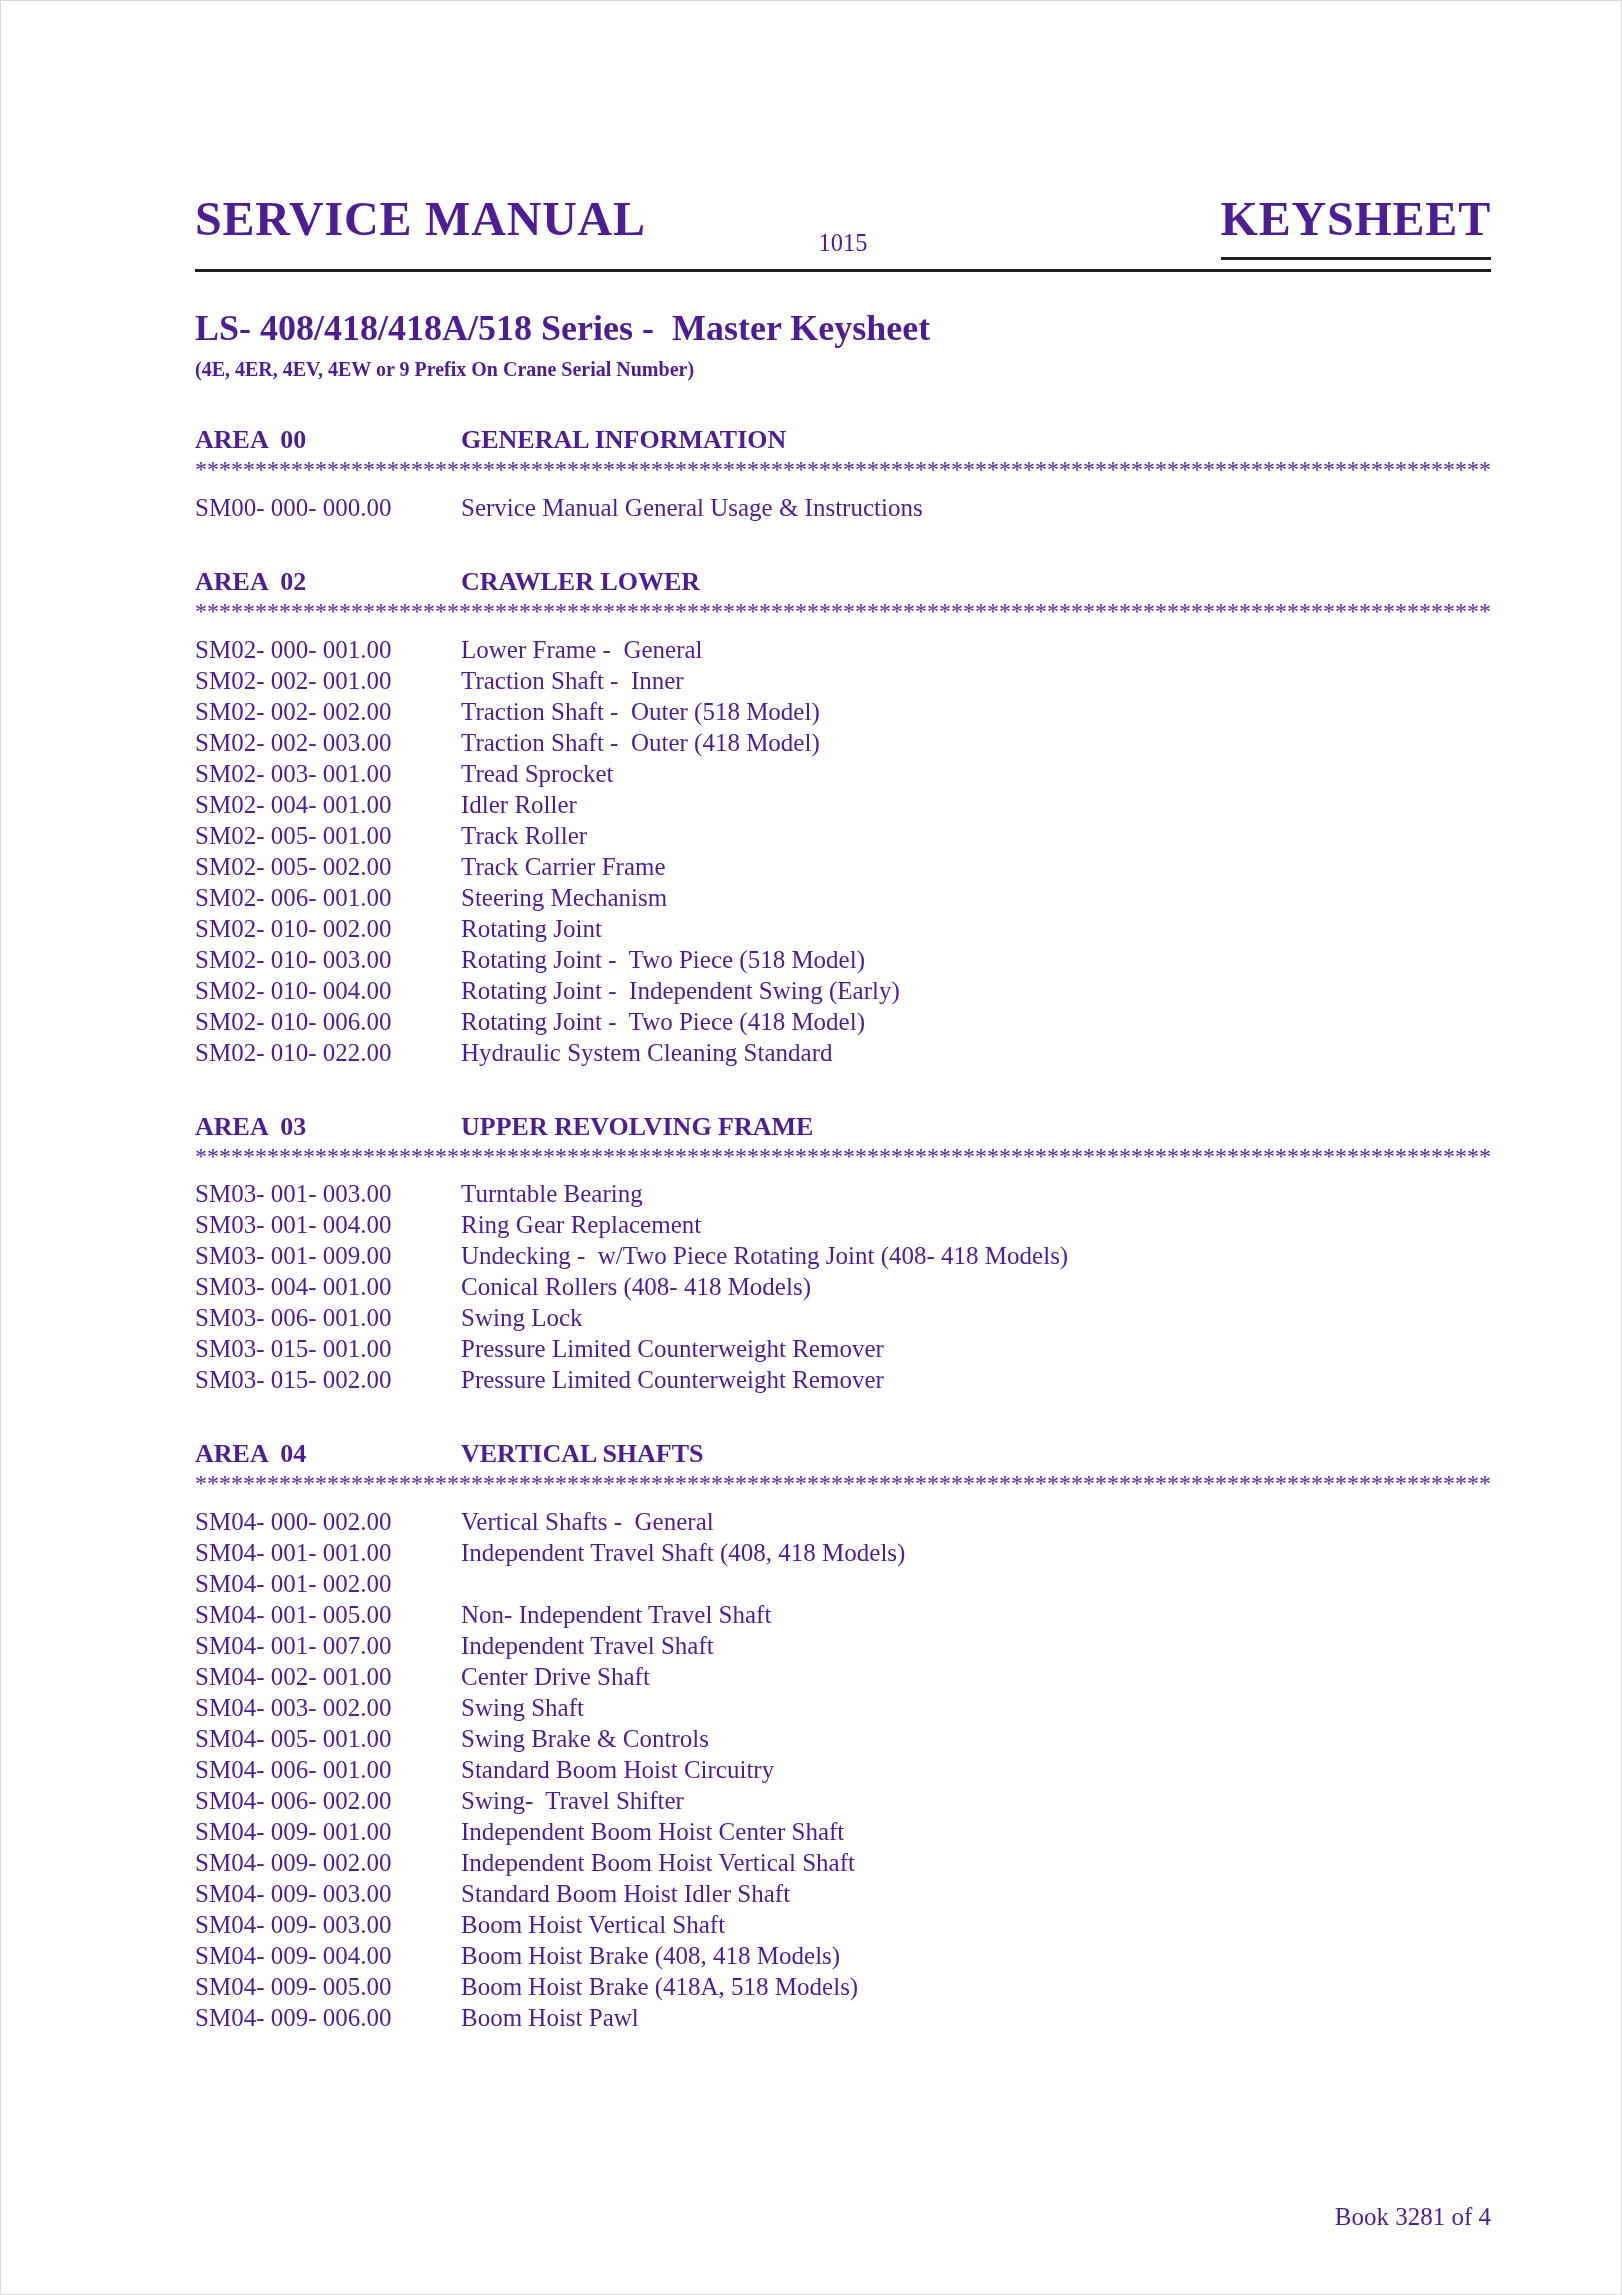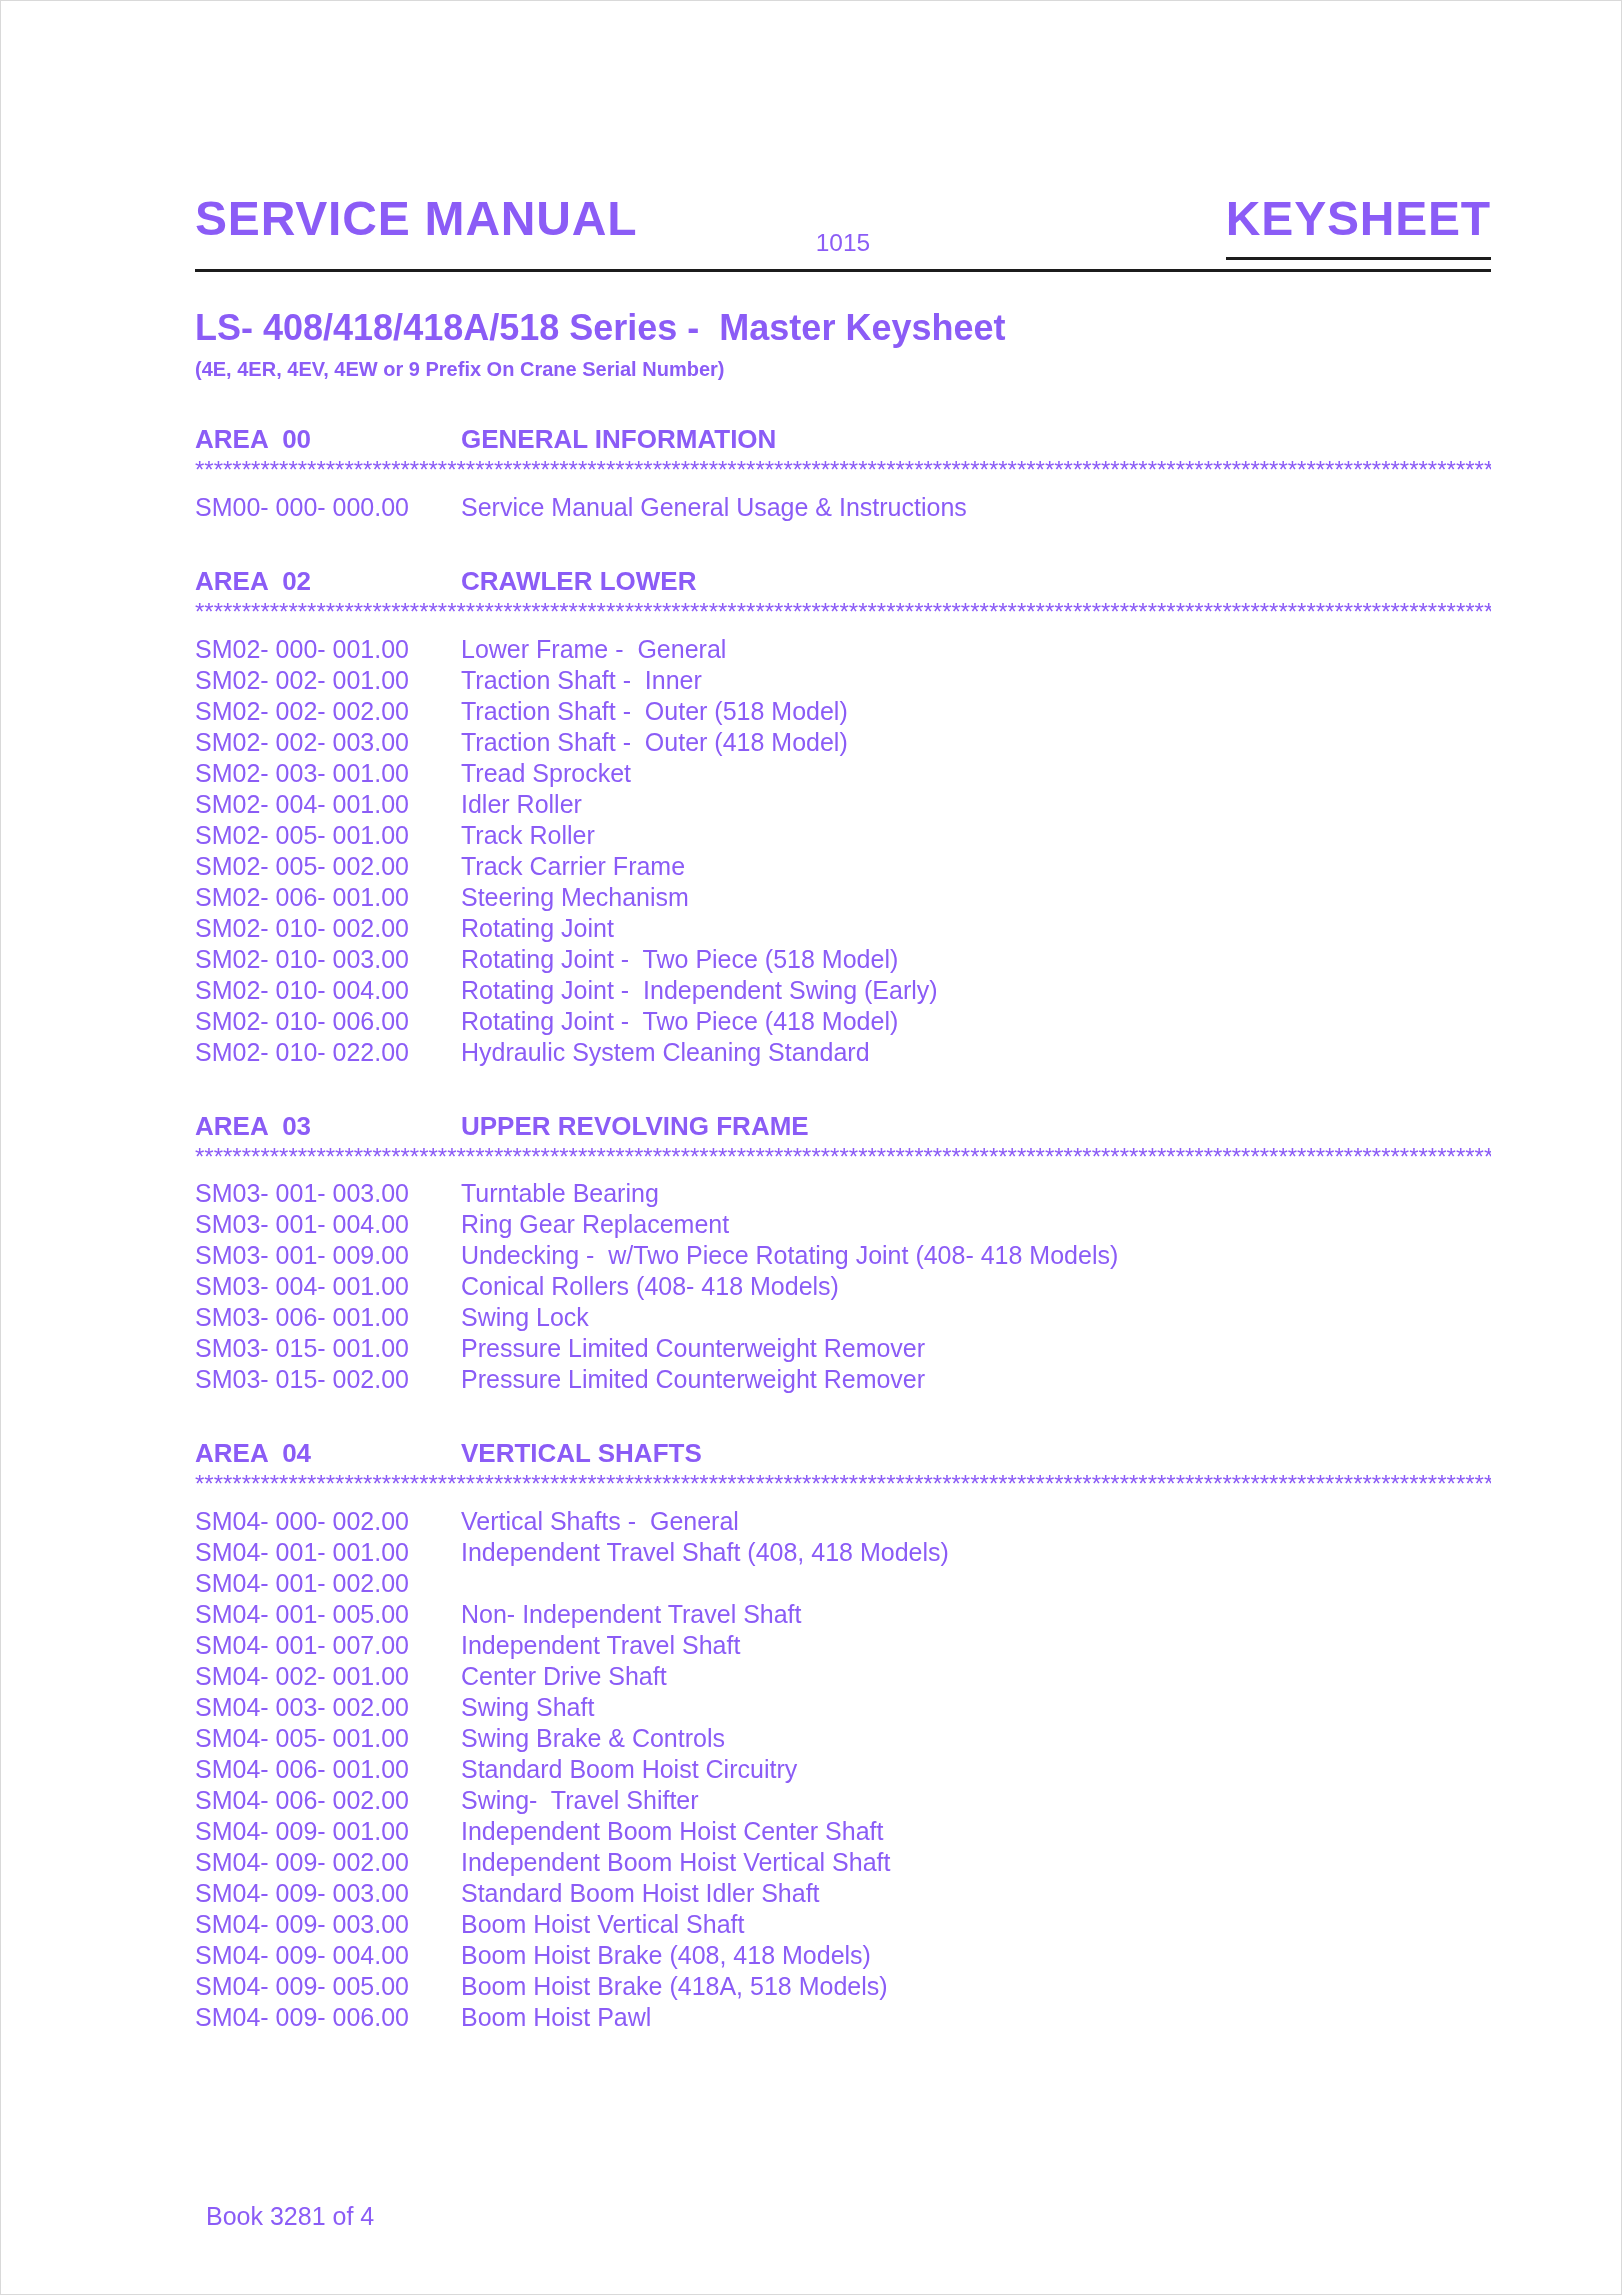--- a/index.html
+++ b/index.html
@@ -3,22 +3,22 @@
 <meta charset="utf-8">
 <style>
   * { box-sizing: border-box; margin: 0; padding: 0; }
   html, body { background: #ffffff; }
   .page {
     position: relative;
     width: 1622px;
     height: 2295px;
     background: #ffffff;
     border: 0.8px solid #d9d9d9;
-    font-family: Liberation Sans, sans-serif;
-    color: #8b5cf6;
+    font-family: Liberation Serif, serif;
+    color: #4c1d95;
     overflow: hidden;
   }
   .content {
     position: absolute;
     left: 194px;
     right: 130px;
     top: 0;
   }
   .header-row {
     position: relative;
@@ -77,21 +77,21 @@
     line-height: 31px;
   }
   .entry-desc { white-space: pre; }
 
   .footer {
     position: absolute;
     left: 205px;
     right: 130px;
     bottom: 63px;
     display: flex;
-    justify-content: flex-start;
+    justify-content: flex-end;
     font-size: 25px;
   }
   .footer span { white-space: pre; }
 </style>
 </head>
 <body>
 
 <div class="page">
   <div class="content">
 

